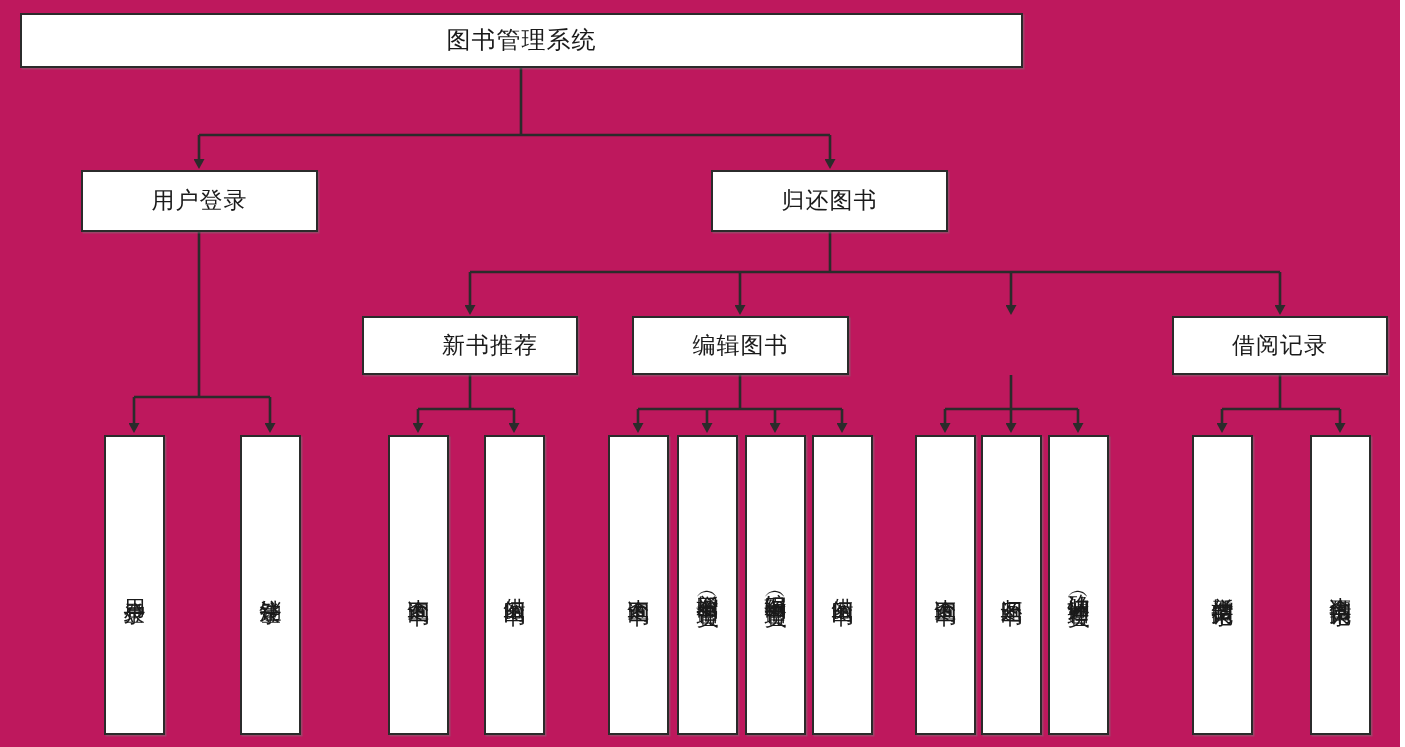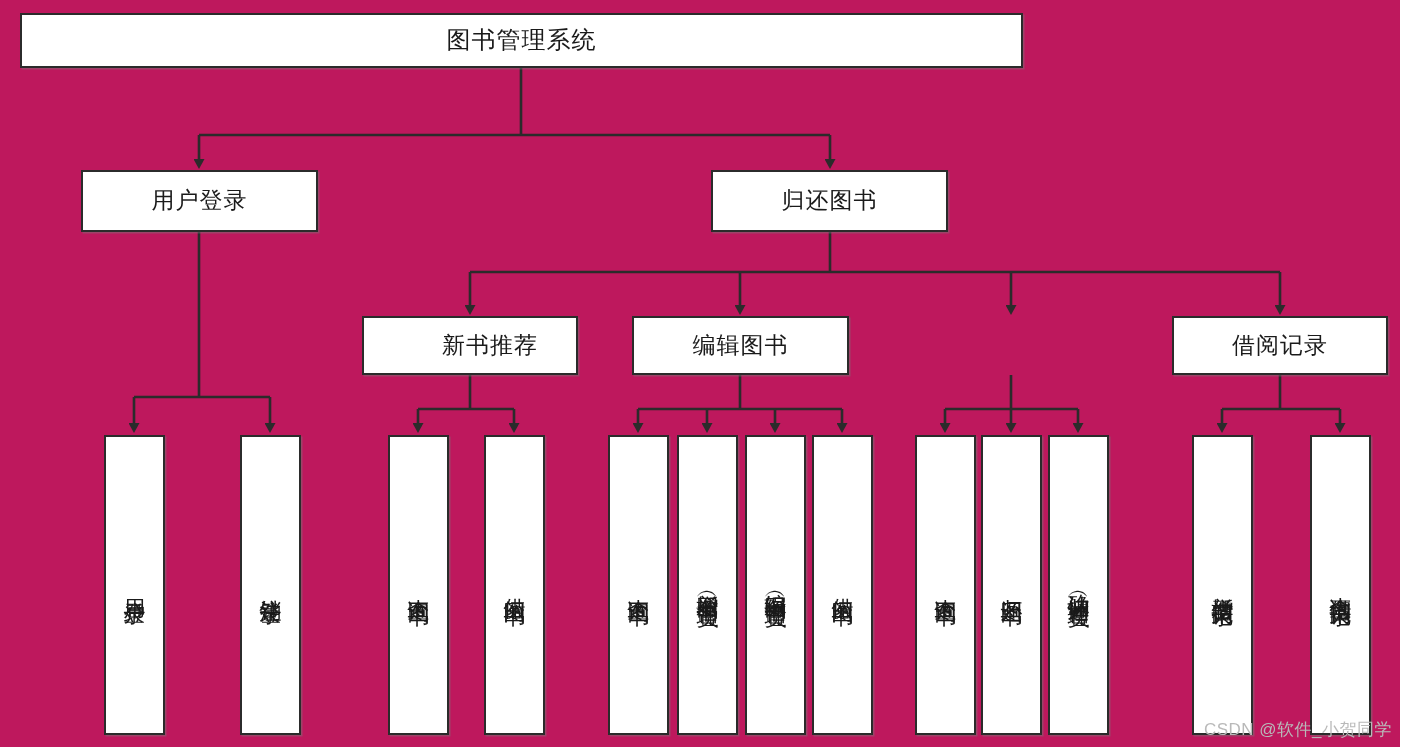--- a/index.html
+++ b/index.html
@@ -142,14 +142,13 @@
   <div class="node v" style="left:745px; top:435px; width:61px; height:300px;">编辑图书（管理员）</div>
   <div class="node v" style="left:812px; top:435px; width:61px; height:300px;">借阅图书</div>
 
   <div class="node v" style="left:915px; top:435px; width:61px; height:300px;">查询图书</div>
   <div class="node v" style="left:981px; top:435px; width:61px; height:300px;">归还图书</div>
   <div class="node v" style="left:1048px; top:435px; width:61px; height:300px;">确认归还（管理员）</div>
 
   <div class="node v" style="left:1192px; top:435px; width:61px; height:300px;">新增借阅记录</div>
   <div class="node v" style="left:1310px; top:435px; width:61px; height:300px;">查询借阅记录</div>
 
-  <div id="watermark">CSDN @软件_小贺同学</div>
 </div>
 
 </body></html>

